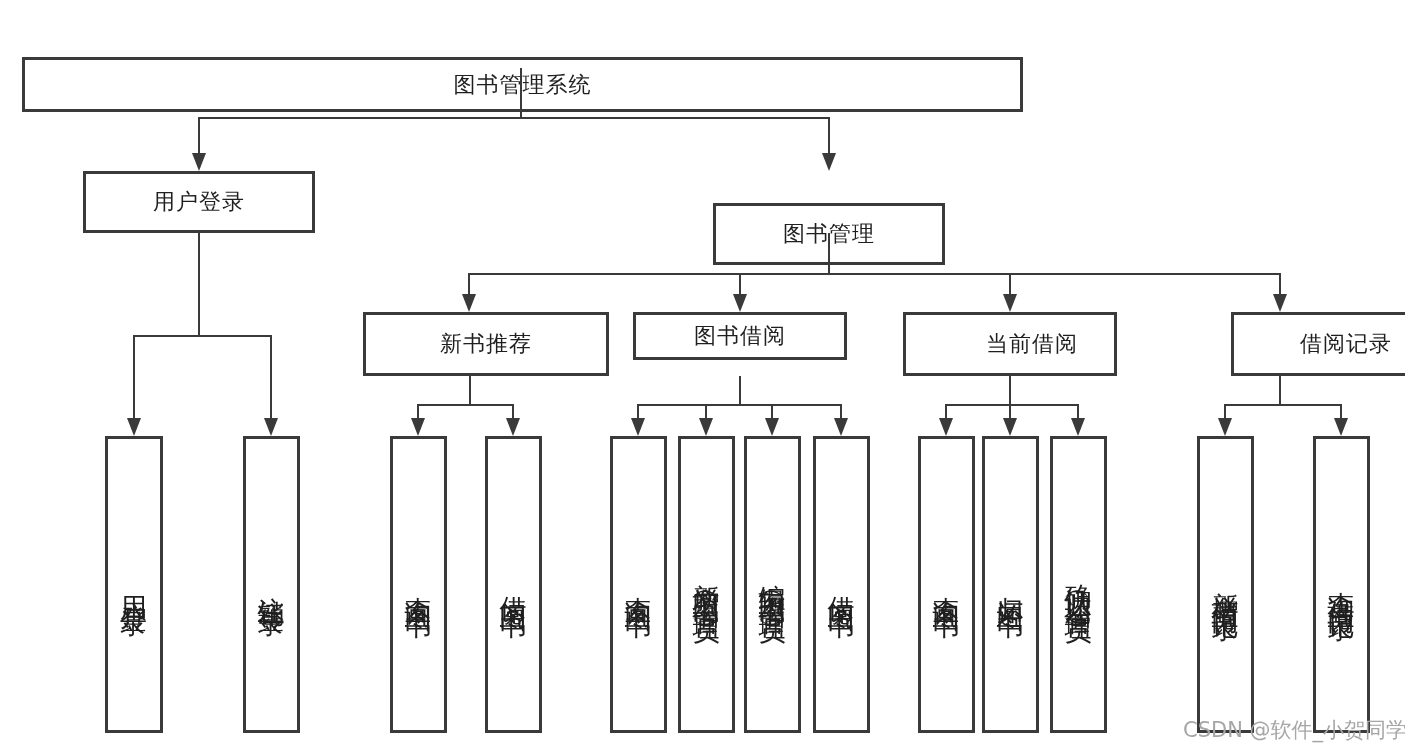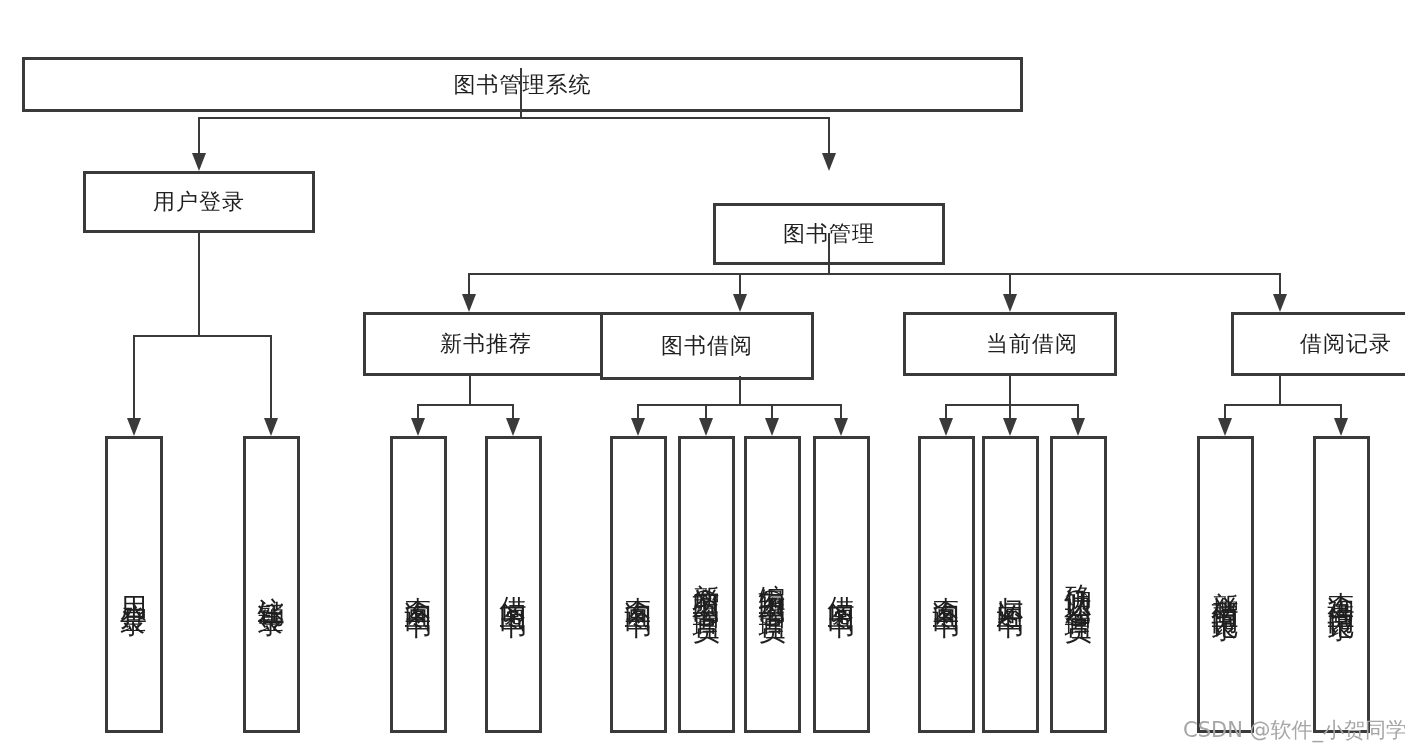--- a/index.html
+++ b/index.html
@@ -91,21 +91,21 @@
   <div class="vline" style="left:739px;top:273px;height:22px;"></div>
   <div class="ah" style="left:733px;top:294px;"></div>
   <div class="vline" style="left:1009px;top:273px;height:22px;"></div>
   <div class="ah" style="left:1003px;top:294px;"></div>
   <div class="vline" style="left:1279px;top:273px;height:22px;"></div>
   <div class="ah" style="left:1273px;top:294px;"></div>
 
   <div class="box" style="left:363px;top:312px;width:246px;height:64px;">
     <span>新书推荐</span>
   </div>
-  <div class="box" style="left:600px;top:312px;width:214px;height:68px;">
+  <div class="box" style="left:633px;top:312px;width:214px;height:48px;">
     <span>图书借阅</span>
   </div>
   <div class="box" style="left:903px;top:312px;width:214px;height:64px;padding-left:44px;">
     <span>当前借阅</span>
   </div>
   <div class="box" style="left:1231px;top:312px;width:214px;height:64px;padding-left:16px;">
     <span>借阅记录</span>
   </div>
 
   <div class="vline" style="left:469px;top:376px;height:30px;"></div>

